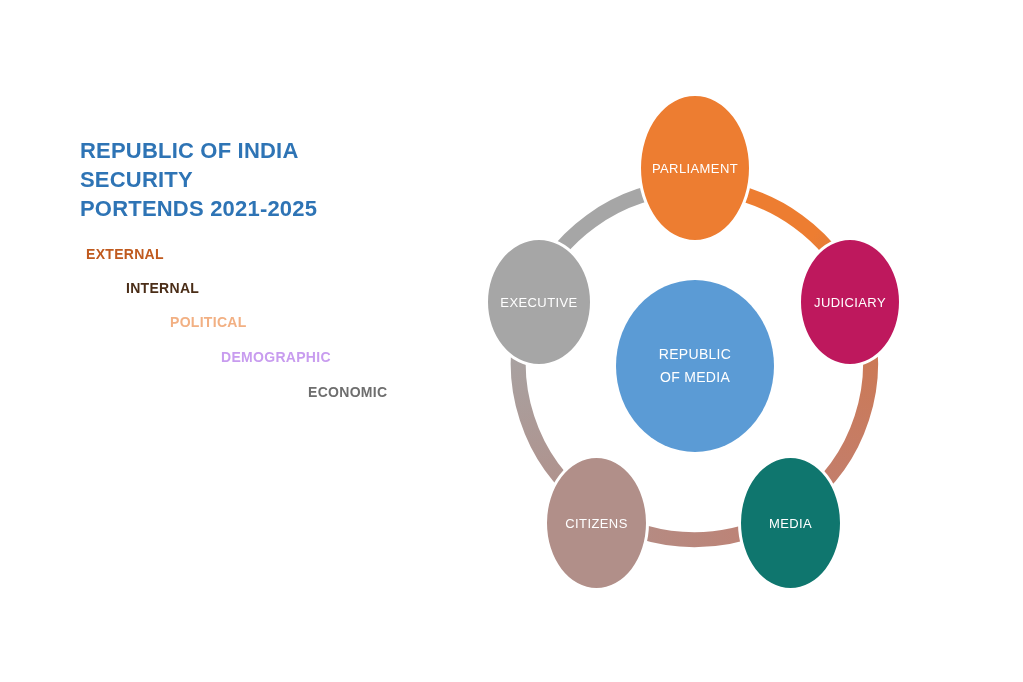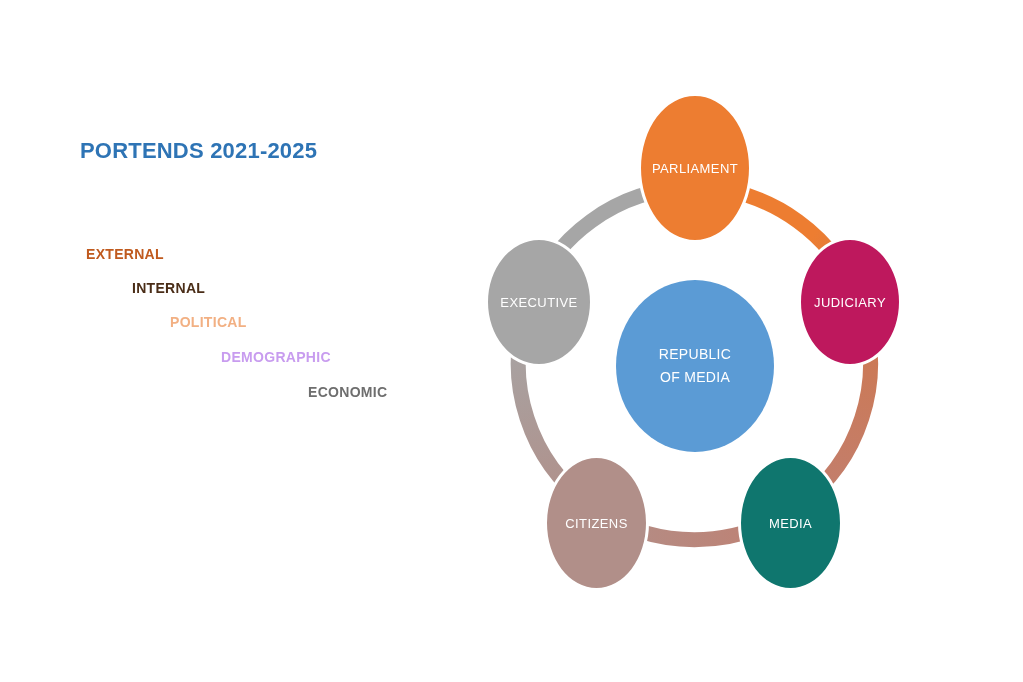--- a/index.html
+++ b/index.html
@@ -15,21 +15,21 @@
     position:absolute;left:80px;top:136px;width:330px;
     font-size:22px;font-weight:700;line-height:29px;
     letter-spacing:.2px;
   }
   .cat{
     position:absolute;
     font-size:14px;font-weight:700;letter-spacing:.3px;
     white-space:nowrap;
   }
   .cat-0{left:77px;top:246px;}
-  .cat-1{left:132px;top:280px;}
+  .cat-1{left:126px;top:280px;}
   .cat-2{left:170px;top:314px;}
   .cat-3{left:221px;top:349px;}
   .cat-4{left:308px;top:384px;}
   
   .ring-svg{position:absolute;left:0;top:0;width:1023px;height:682px;}
   .node{
     position:absolute;box-sizing:border-box;
     border-radius:50%;
     display:flex;align-items:center;justify-content:center;
     text-align:center;color:#fff;
@@ -45,20 +45,21 @@
     left:616px;top:280px;width:158px;height:172px;
     border:none;font-size:14px;line-height:23px;letter-spacing:.3px;
   }
 </style>
 </head>
 <body>
 
 <div class="slide">
 
   <div class="title" style="color: rgb(46, 116, 181);">
+    <div>REPUBLIC OF INDIA SECURITY</div>
     <div>PORTENDS 2021-2025</div>
   </div>
 
   <div class="cat cat-0" style="color: rgb(192, 90, 30); padding-left: 9px;">EXTERNAL</div>
   <div class="cat cat-1" style="color: rgb(74, 45, 23);">INTERNAL</div>
   <div class="cat cat-2" style="color: rgb(242, 176, 131);">POLITICAL</div>
   <div class="cat cat-3" style="color: rgb(200, 156, 239);">DEMOGRAPHIC</div>
   <div class="cat cat-4" style="color: rgb(110, 110, 110);">ECONOMIC</div>
 
   <svg class="ring-svg" viewBox="0 0 1023 682" fill="none">

